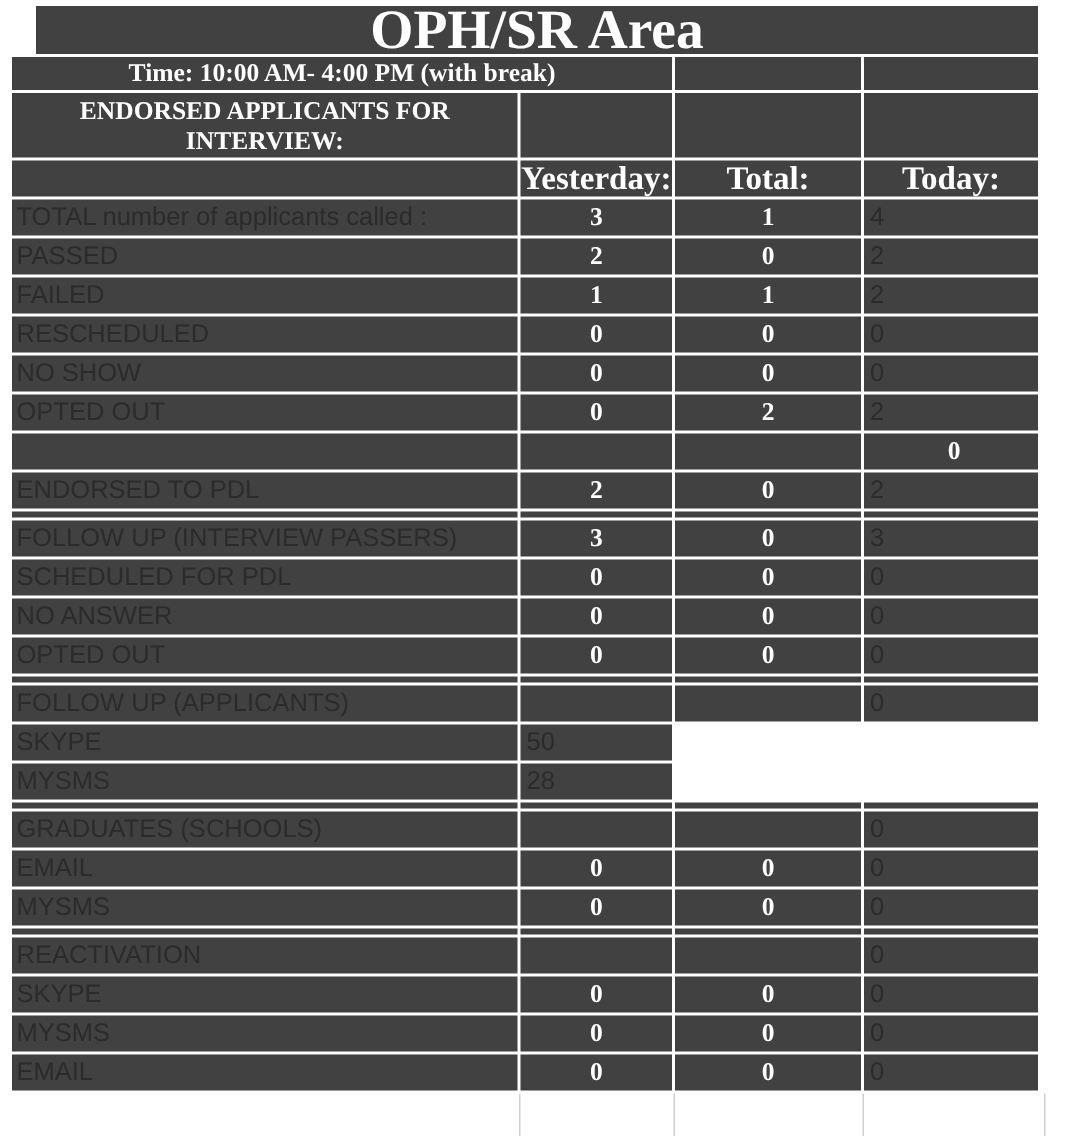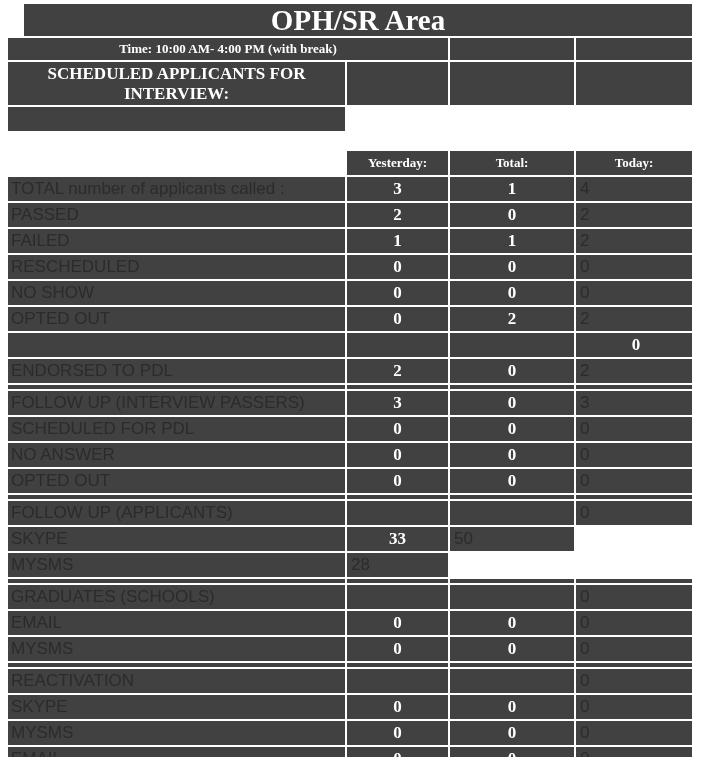--- a/index.html
+++ b/index.html
@@ -34,43 +34,42 @@
   .r-title .cell { height: 32px; }
   .r-time  .cell { height: 22px; }
   .r-sched .cell { height: 43px; }
   .r-head  .cell { height: 24px; }
   .r-data  .cell { height: 24px; }
   .r-mini  .cell { height: 4px; }
 
   .title-cell {
     grid-column: 1 / 5;
     font-weight: bold;
-    font-size: 29px;
+    font-size: 37px;
     color: var(--white-text, #ffffff);
     margin-left: 16px;
   }
   .time-cell {
     grid-column: 1 / 3;
     font-weight: bold;
-    font-size: 13px;
+    font-size: 17px;
     color: var(--white-text, #ffffff);
   }
   .sched-cell {
     font-weight: bold;
     font-size: 17px;
     line-height: 20px;
     color: var(--white-text, #ffffff);
     white-space: pre-line;
     text-align: center;
   }
   .head-cell {
     font-weight: bold;
-    font-size: 13px;
-    color: var(--white-text, #ffffff);
-    margin-top: 44px;
+    font-size: 22px;
+    color: var(--white-text, #ffffff);
   }
   .label-cell {
     justify-content: flex-start;
     font-family: "Liberation Sans", sans-serif;
     font-size: 17px;
     color: var(--label-color, #2b2b2b);
     padding-left: 3px;
   }
   .num-cell {
     font-weight: bold;
@@ -113,21 +112,21 @@
     <div class="cell title-cell">OPH/SR Area</div>
   </div>
 
   <div class="row r-time">
     <div class="cell time-cell">Time: 10:00 AM- 4:00 PM (with break)</div>
     <div class="cell"></div>
     <div class="cell"></div>
   </div>
 
   <div class="row r-sched">
-    <div class="cell sched-cell">SCHEDULED APPLICANTS FOR
+    <div class="cell sched-cell">ENDORSED APPLICANTS FOR
 INTERVIEW:</div>
     <div class="cell"></div>
     <div class="cell"></div>
     <div class="cell"></div>
   </div>
 
   <div class="row r-head">
     <div class="cell"></div>
     <div class="cell head-cell">Yesterday:</div>
     <div class="cell head-cell">Total:</div>
@@ -220,21 +219,20 @@
         <div class="cell "></div>
       </div>
       <div class="row r-data">
         <div class="cell label-cell">FOLLOW UP (APPLICANTS)</div>
         <div class="cell num-cell"></div>
         <div class="cell num-cell"></div>
         <div class="cell total-cell">0</div>
       </div>
       <div class="row r-data">
         <div class="cell label-cell">SKYPE</div>
-        <div class="cell num-cell">33</div>
         <div class="cell total-cell">50</div>
       </div>
       <div class="row r-data">
         <div class="cell label-cell">MYSMS</div>
         <div class="cell total-cell">28</div>
       </div>
       <div class="row r-mini">
         <div class="cell "></div>
         <div class="cell "></div>
         <div class="cell "></div>

